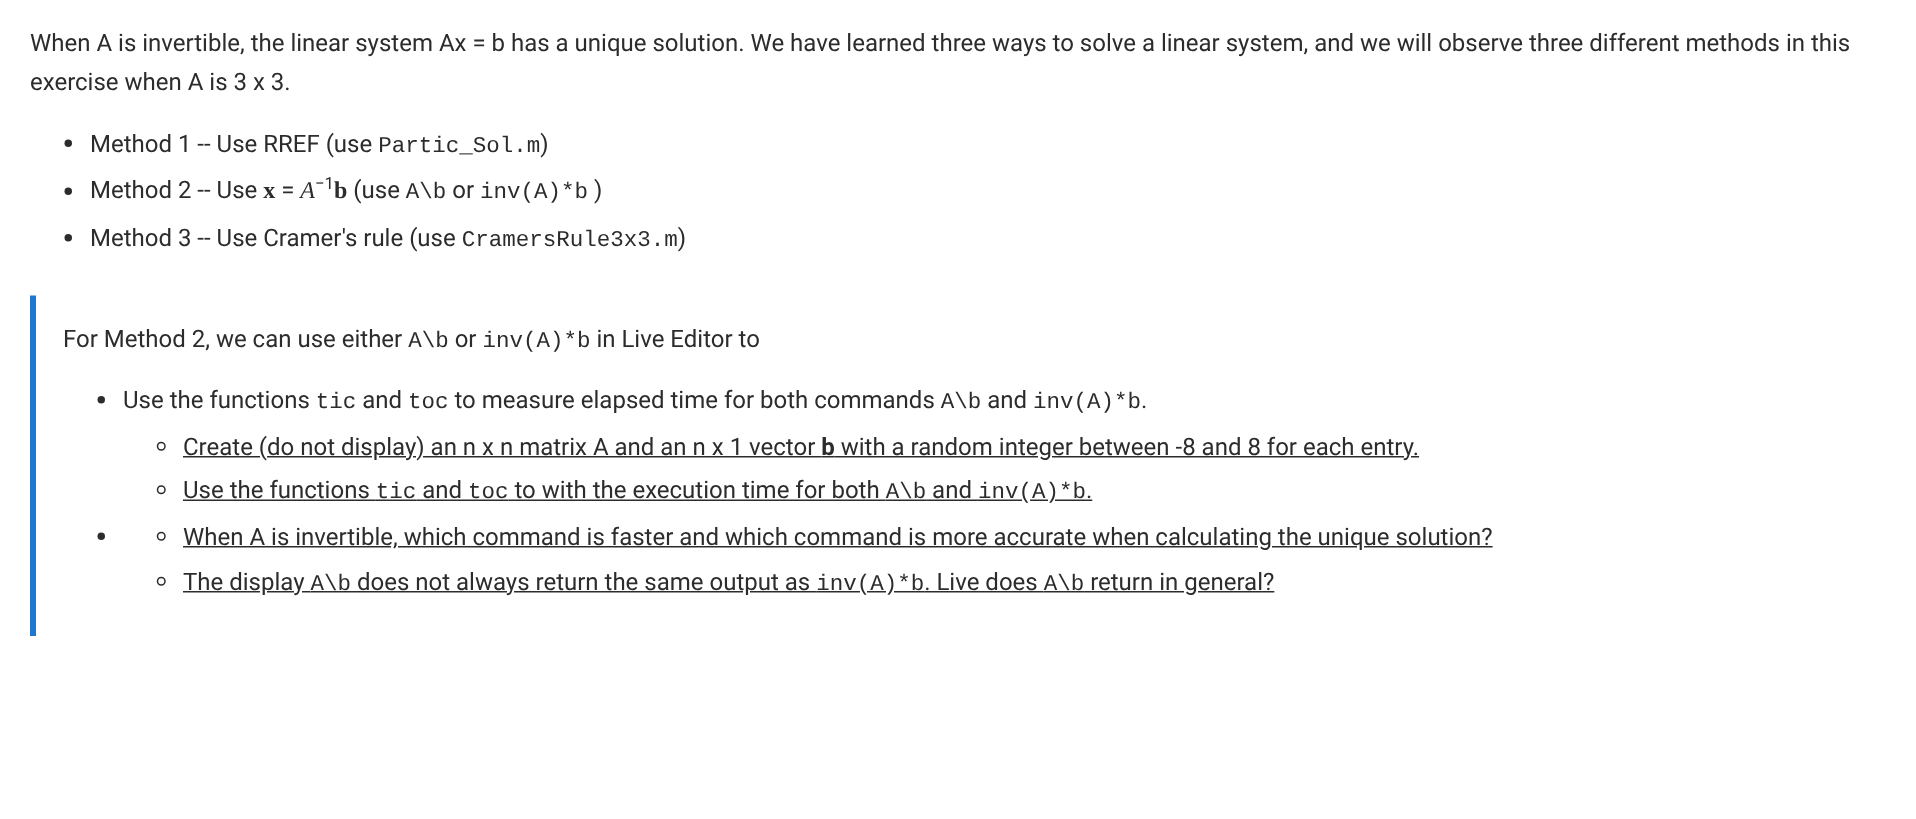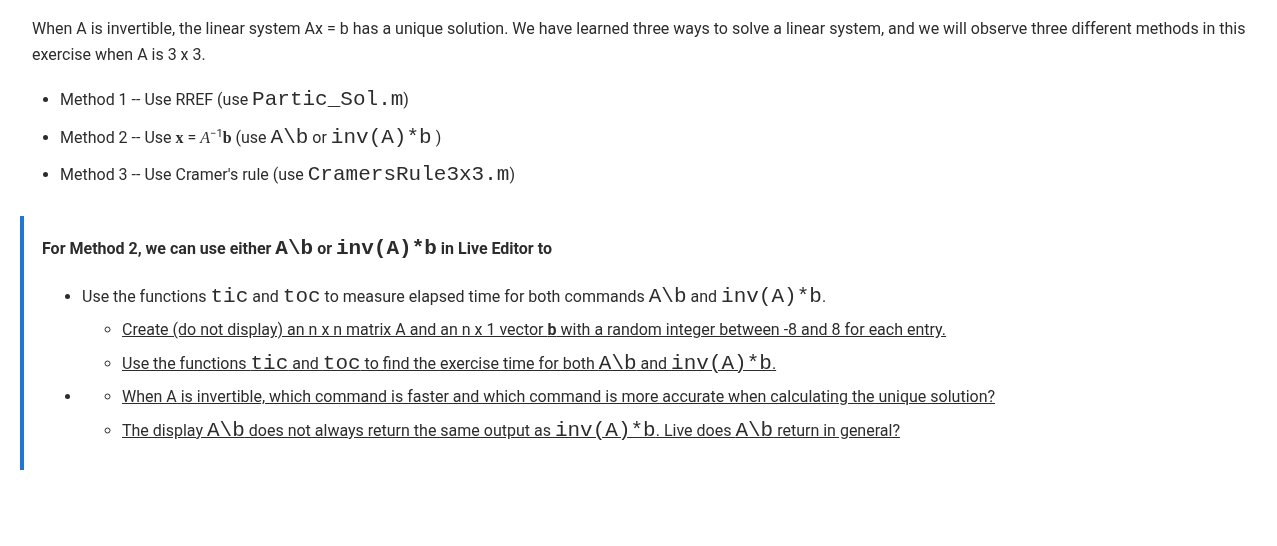--- a/index.html
+++ b/index.html
@@ -5,36 +5,36 @@
   * { box-sizing: border-box; margin: 0; padding: 0; }
   body {
     font-family: -apple-system, BlinkMacSystemFont, "Segoe UI", Roboto, "Helvetica Neue", Arial, sans-serif;
     font-size: 16px;
     line-height: 1.6;
     color: #2c2c2c;
     background: #ffffff;
     padding: 16px 20px;
     width: 1277px;
   }
-  .intro { margin-bottom: 16px; margin-left: 12px; }
+  .intro { margin-bottom: 16px; }
   ul.methods { list-style: disc; padding-left: 40px; margin-bottom: 24px; }
   ul.methods li { margin-bottom: 4px; }
   code, .code {
     font-family: "Courier New", Courier, monospace;
-    font-size: 21px;
+    font-size: 15px;
   }
   .math-bold { font-weight: bold; font-family: "Times New Roman", serif; }
   .math-it { font-style: italic; font-family: "Times New Roman", serif; }
   .callout {
     border-left: 4px solid #1f77d0;
     padding: 16px 18px 18px 18px;
     background: #ffffff;
   }
   .callout-title { font-weight: 700; margin-bottom: 14px; }
-  .callout p { margin-bottom: 14px; font-weight: bold; }
+  .callout p { margin-bottom: 14px; }
   ul.outer { list-style: disc; padding-left: 40px; }
   ul.outer > li { margin-bottom: 4px; }
   ul.inner { list-style: circle; padding-left: 40px; margin-top: 4px; }
   ul.inner > li { margin-bottom: 4px; text-decoration: underline; }
   sup.neg { font-size: 0.7em; }
 </style>
 </head>
 <body>
 
 <p class="intro">When A is invertible, the linear system Ax = b has a unique solution.  We have learned three ways to solve a linear system, and we will observe three different methods in this exercise when A is 3 x 3.</p>
@@ -59,21 +59,21 @@
 
 
   <ul class="outer">
     <li>
       <span>Use the functions </span><span class="code">tic</span><span> and </span><span class="code">toc</span><span> to measure elapsed time for both commands </span><span class="code">A\b</span><span> and </span><span class="code">inv(A)*b</span><span>.</span>
       <ul class="inner">
         <li>
           <span>Create (do not display) an n x n matrix A and an n x 1 vector </span><b>b</b><span> with a random integer between -8 and 8 for each entry.</span>
         </li>
         <li>
-          <span>Use the functions </span><span class="code">tic</span><span> and </span><span class="code">toc</span><span> to find the exercise time for both </span><span class="code">A\b</span><span> and </span><span class="code">inv(A)*b</span><span>.</span>
+          <span>Use the functions </span><span class="code">tic</span><span> and </span><span class="code">toc</span><span> to with the execution time for both </span><span class="code">A\b</span><span> and </span><span class="code">inv(A)*b</span><span>.</span>
         </li>
       </ul>
     </li>
     <li>
       <ul class="inner">
         <li>When A is invertible, which command is faster and which command is more accurate when calculating the unique solution?</li>
         <li>
           <span>The display </span><span class="code">A\b</span><span> does not always return the same output as </span><span class="code">inv(A)*b</span><span>. Live does </span><span class="code">A\b</span><span> return in general?</span>
         </li>
       </ul>

